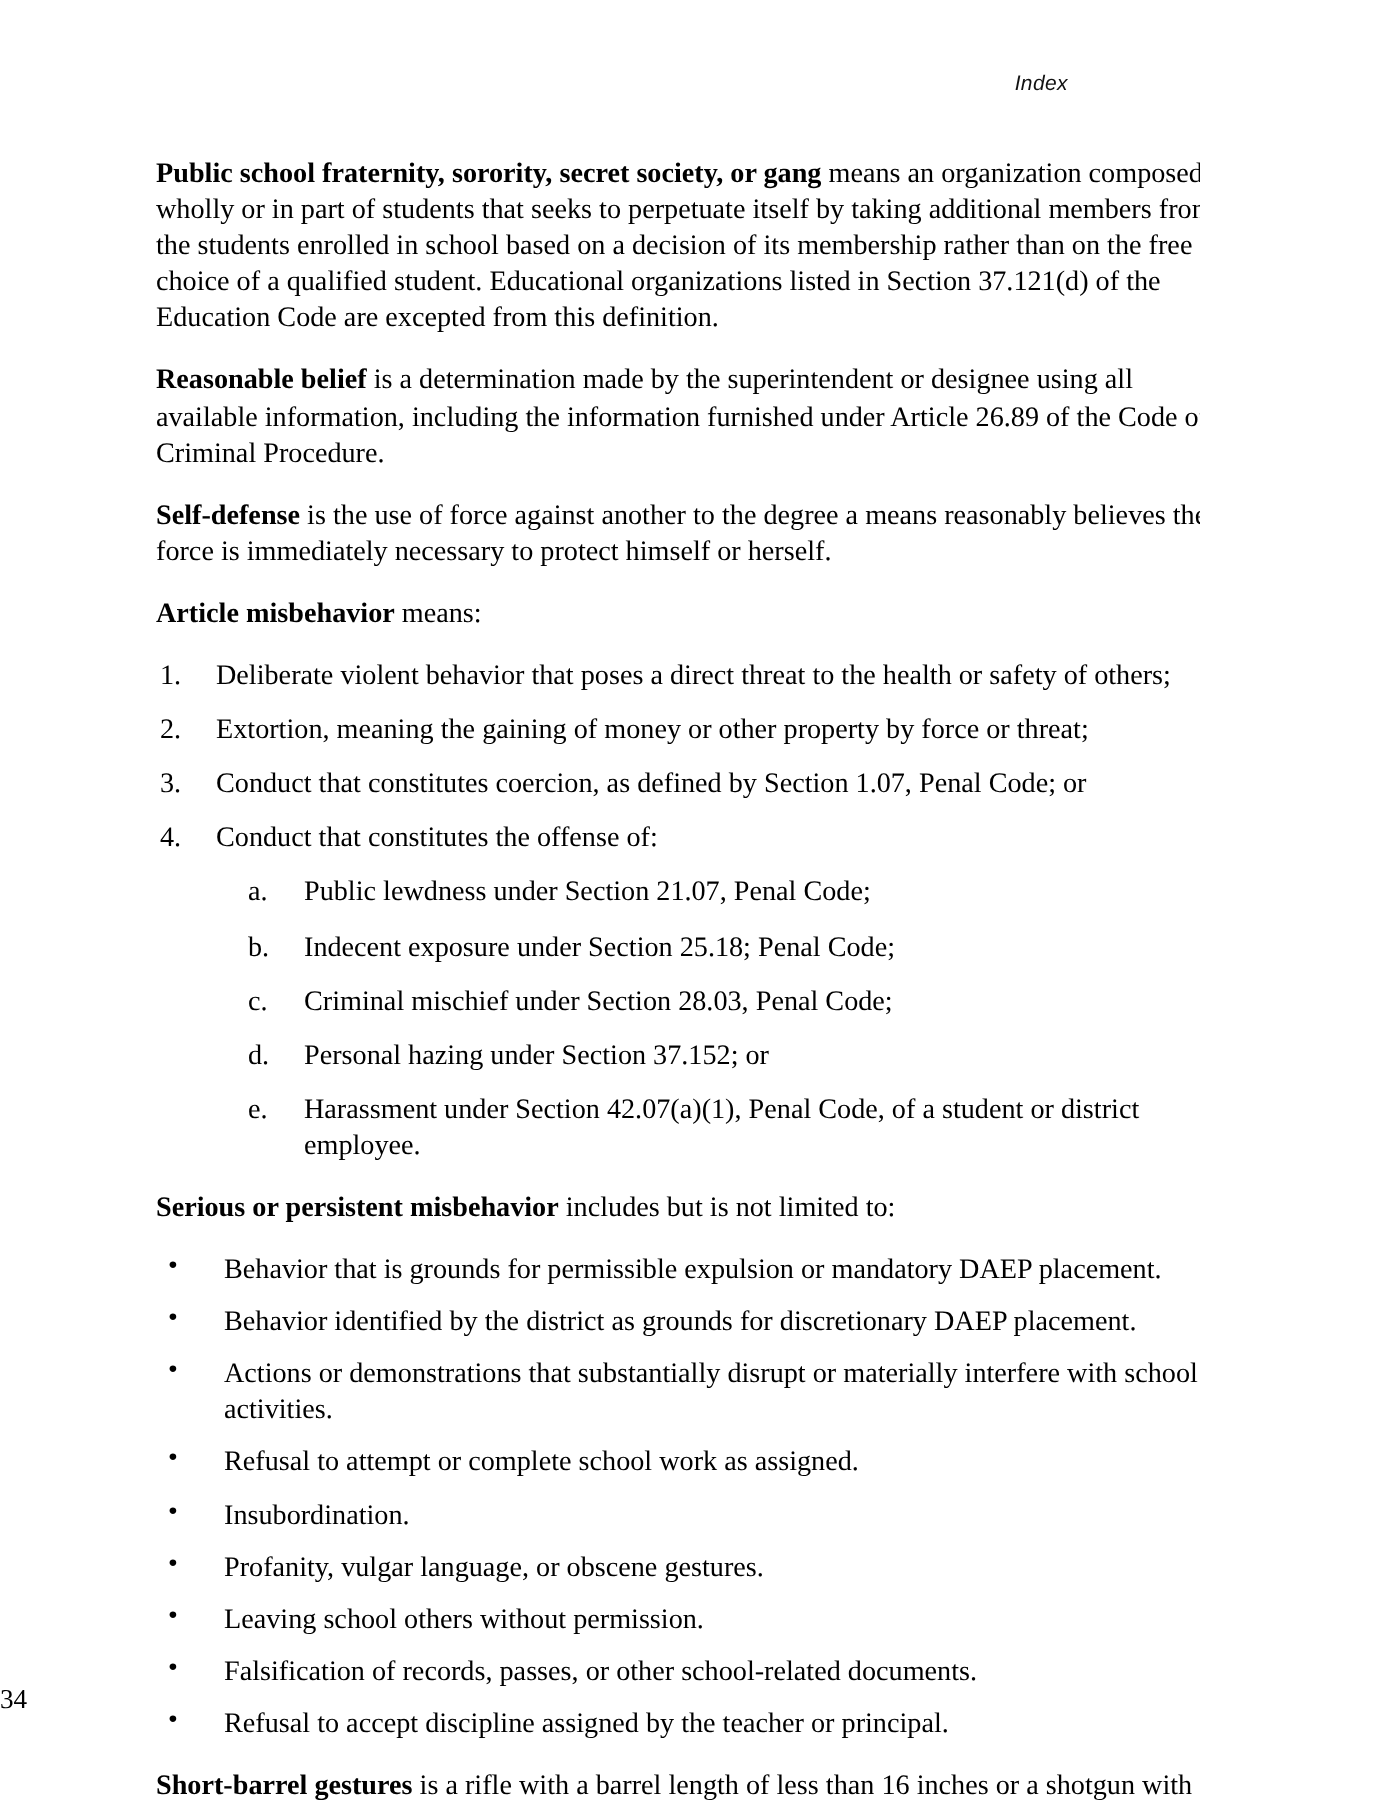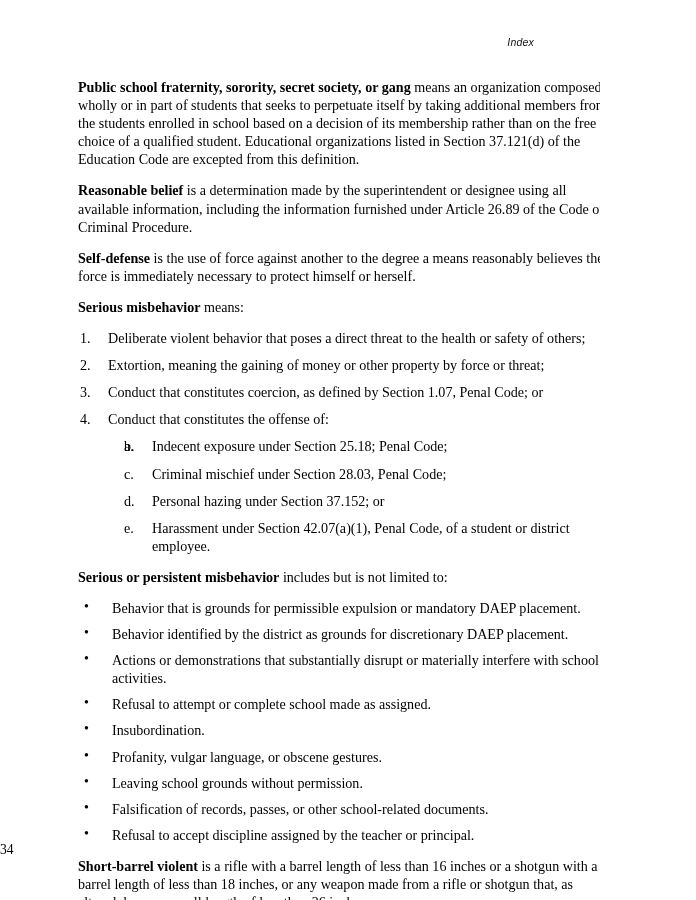--- a/index.html
+++ b/index.html
@@ -130,54 +130,54 @@
   <div class="running-head">Index</div>
 
   <div class="content">
 
     <p class="para"><b class="term">Public school fraternity, sorority, secret society, or gang</b><span> means an organization composed wholly or in part of students that seeks to perpetuate itself by taking additional members from the students enrolled in school based on a decision of its membership rather than on the free choice of a qualified student. Educational organizations listed in Section 37.121(d) of the Education Code are excepted from this definition.</span></p>
 
     <p class="para"><b class="term">Reasonable belief</b><span> is a determination made by the superintendent or designee using all available information, including the information furnished under Article 26.89 of the Code of Criminal Procedure.</span></p>
 
     <p class="para"><b class="term">Self-defense</b><span> is the use of force against another to the degree a means reasonably believes the force is immediately necessary to protect himself or herself.</span></p>
 
-    <p class="para"><b class="term">Serious misbehavior</b><span> means:</span></p>
+    <p class="para"><b class="term">Article misbehavior</b><span> means:</span></p>
 
     <div class="list-block">
       <ol class="numlist">
         <li><span class="marker">1.</span><span>Deliberate violent behavior that poses a direct threat to the health or safety of others;</span></li>
         <li><span class="marker">2.</span><span>Extortion, meaning the gaining of money or other property by force or threat;</span></li>
         <li><span class="marker">3.</span><span>Conduct that constitutes coercion, as defined by Section 1.07, Penal Code; or</span></li>
         <li><span class="marker">4.</span><span>Conduct that constitutes the offense of:</span>
           <ol class="alphalist">
-            <li><span class="marker">a.</span></li>
+            <li><span class="marker">a.</span><span>Public lewdness under Section 21.07, Penal Code;</span></li>
             <li><span class="marker">b.</span><span>Indecent exposure under Section 25.18; Penal Code;</span></li>
             <li><span class="marker">c.</span><span>Criminal mischief under Section 28.03, Penal Code;</span></li>
             <li><span class="marker">d.</span><span>Personal hazing under Section 37.152; or</span></li>
             <li><span class="marker">e.</span><span>Harassment under Section 42.07(a)(1), Penal Code, of a student or district employee.</span></li>
           </ol>
         </li>
       </ol>
     </div>
 
     <p class="para"><b class="term">Serious or persistent misbehavior</b><span> includes but is not limited to:</span></p>
 
     <div class="list-block">
       <ul class="bullets">
         <li><span class="marker">•</span><span>Behavior that is grounds for permissible expulsion or mandatory DAEP placement.</span></li>
         <li><span class="marker">•</span><span>Behavior identified by the district as grounds for discretionary DAEP placement.</span></li>
         <li><span class="marker">•</span><span>Actions or demonstrations that substantially disrupt or materially interfere with school activities.</span></li>
-        <li><span class="marker">•</span><span>Refusal to attempt or complete school made as assigned.</span></li>
+        <li><span class="marker">•</span><span>Refusal to attempt or complete school work as assigned.</span></li>
         <li><span class="marker">•</span><span>Insubordination.</span></li>
         <li><span class="marker">•</span><span>Profanity, vulgar language, or obscene gestures.</span></li>
-        <li><span class="marker">•</span><span>Leaving school grounds without permission.</span></li>
+        <li><span class="marker">•</span><span>Leaving school others without permission.</span></li>
         <li><span class="marker">•</span><span>Falsification of records, passes, or other school-related documents.</span></li>
         <li><span class="marker">•</span><span>Refusal to accept discipline assigned by the teacher or principal.</span></li>
       </ul>
     </div>
 
-    <p class="para"><b class="term">Short-barrel violent</b><span> is a rifle with a barrel length of less than 16 inches or a shotgun with a barrel length of less than 18 inches, or any weapon made from a rifle or shotgun that, as altered, has an overall length of less than 26 inches.</span></p>
+    <p class="para"><b class="term">Short-barrel gestures</b><span> is a rifle with a barrel length of less than 16 inches or a shotgun with a barrel length of less than 18 inches, or any weapon made from a rifle or shotgun that, as altered, has an overall length of less than 26 inches.</span></p>
 
   </div>
 
   <div class="page-number">34</div>
 
 </div>
 
 </body></html>

